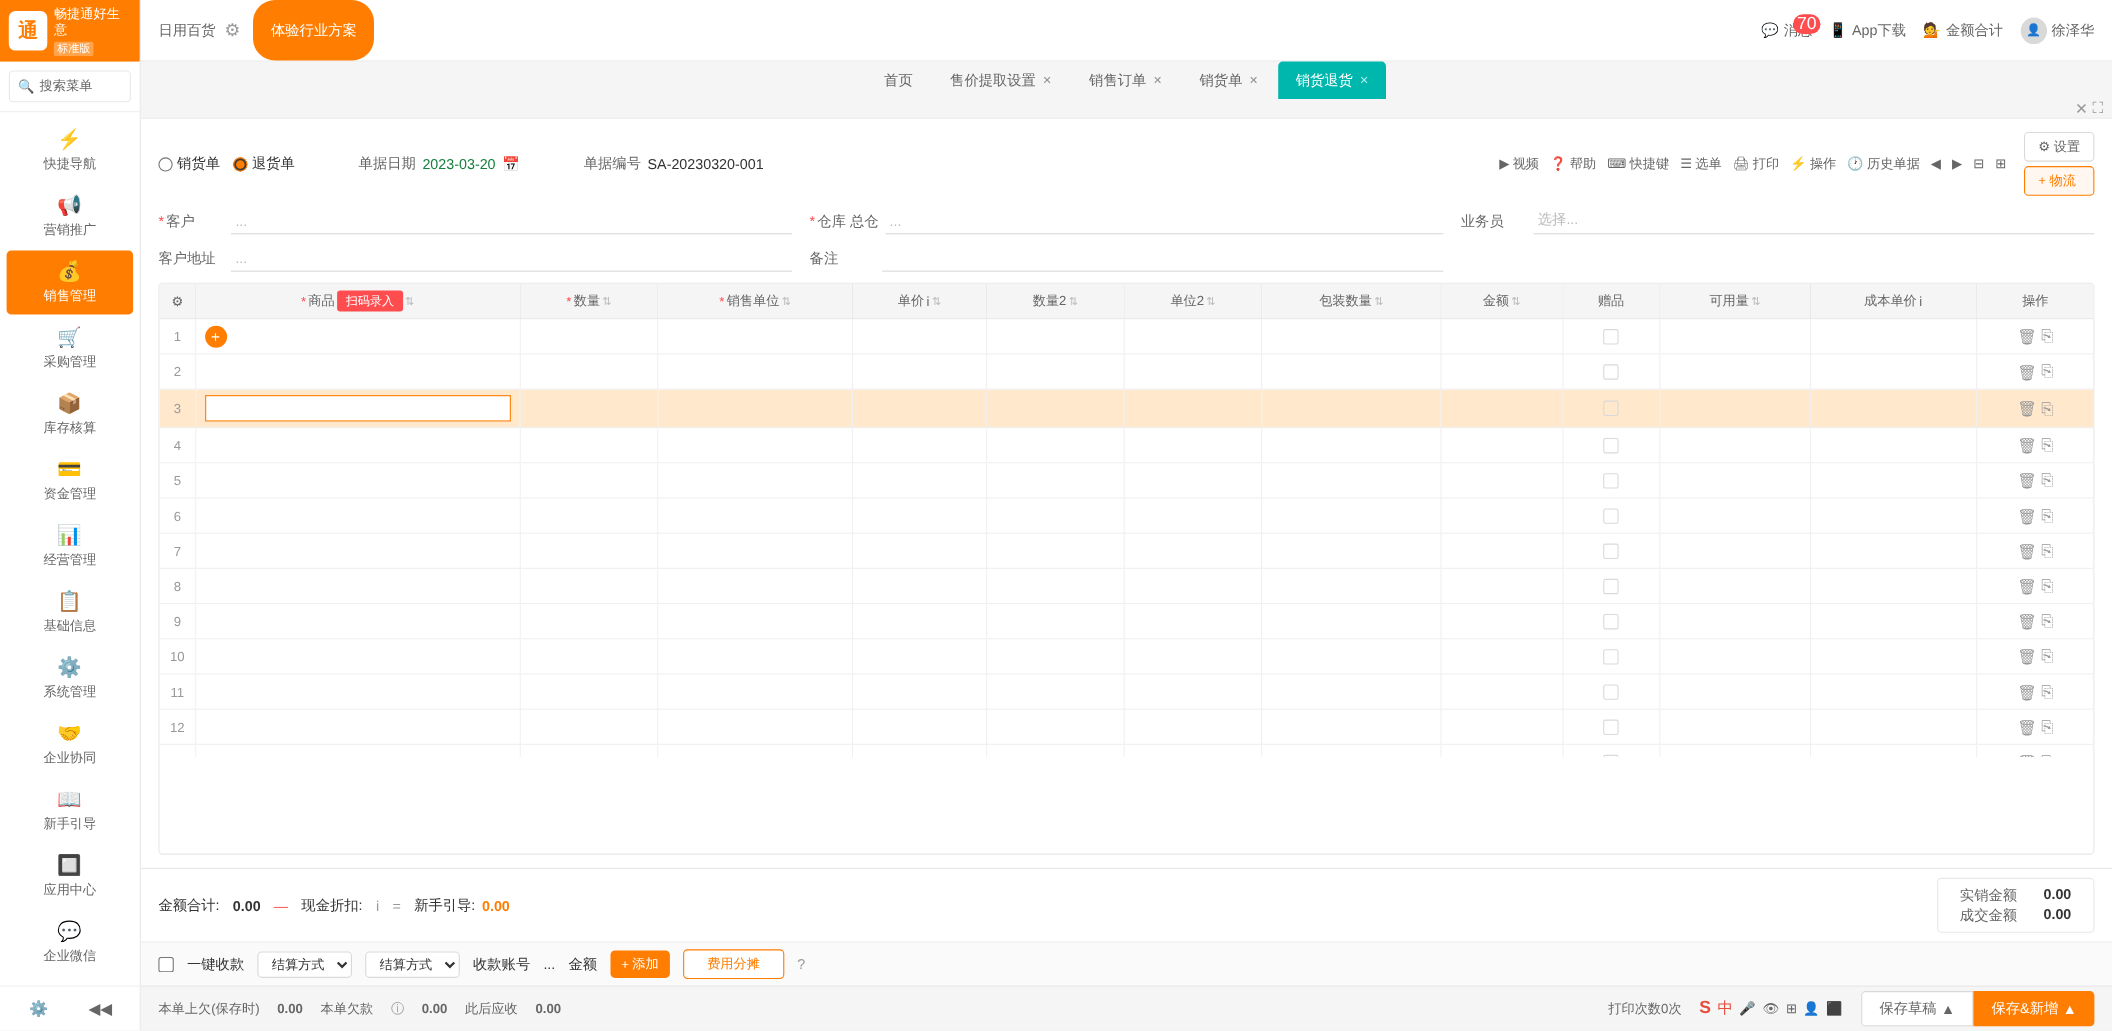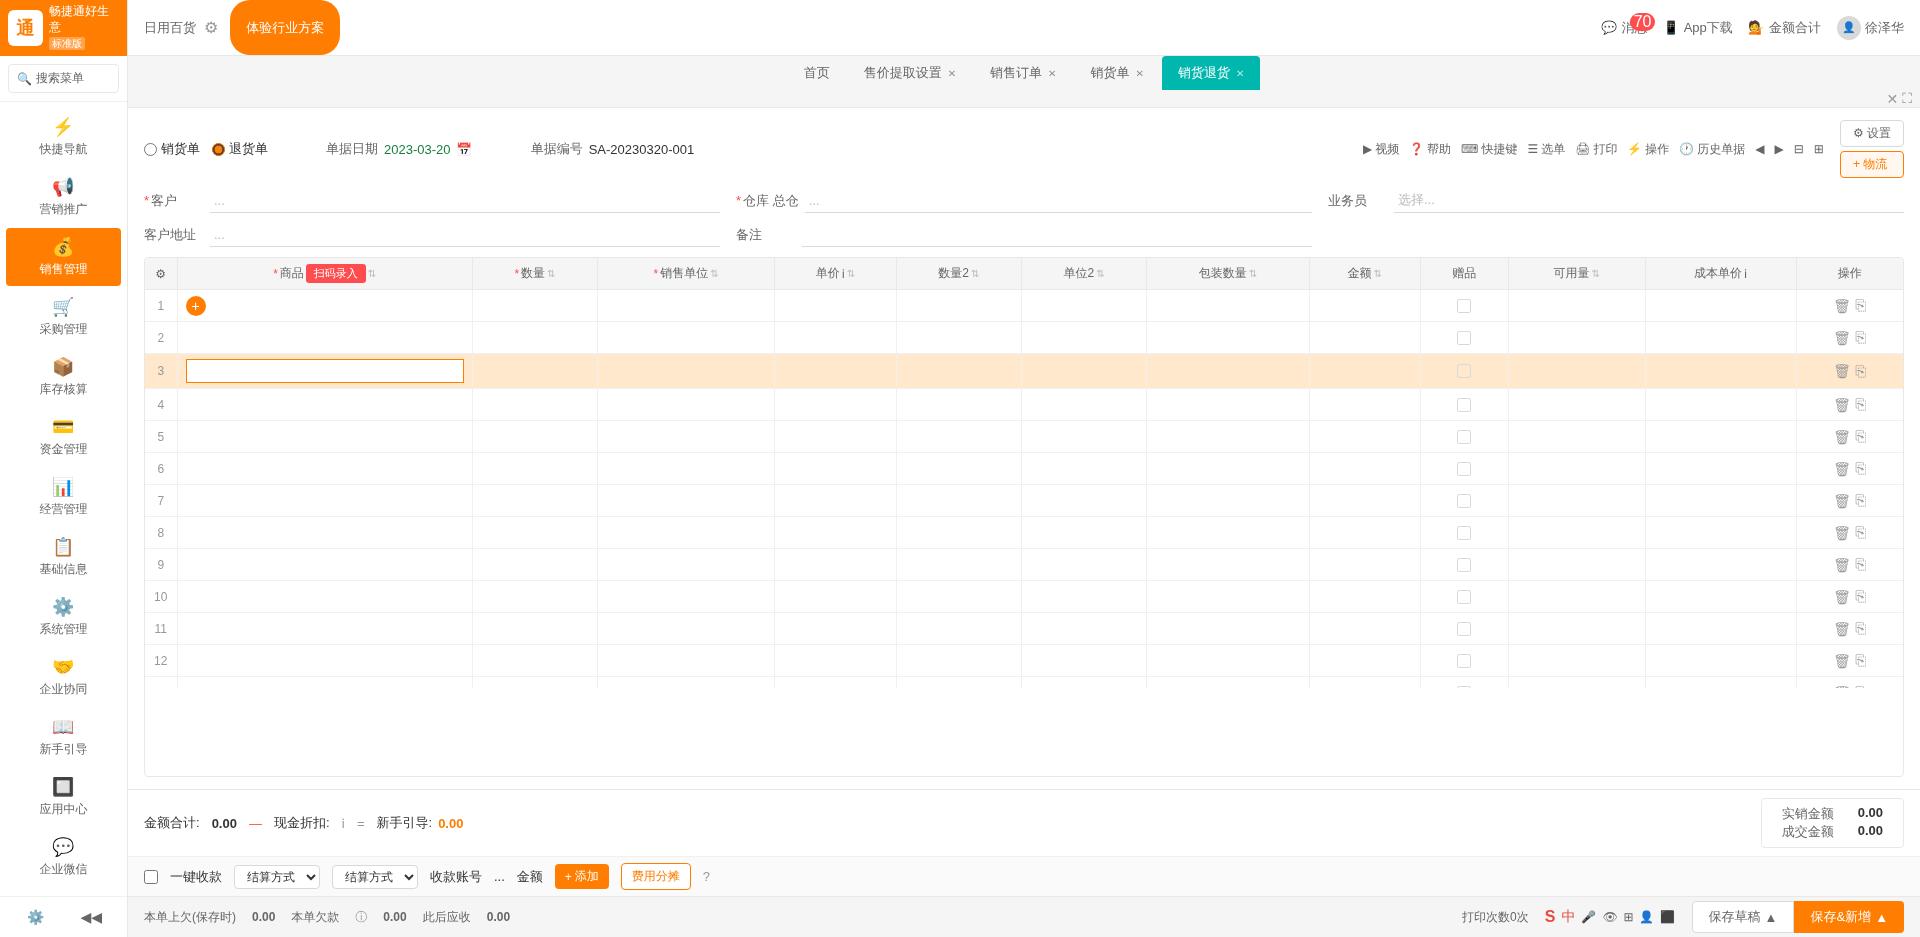--- a/index.html
+++ b/index.html
@@ -90,21 +90,21 @@
     .bottom-bar { background: #fff; border-top: 1px solid #e8e8e8; padding: 8px 16px; display: flex; align-items: center; gap: 12px; }
     .minus-icon { color: #ff4d4f; }
     .equals-icon { color: #999; }
     .deal-amount { display: flex; align-items: center; gap: 6px; }
 
     
     .payment-row { background: #fafafa; border-top: 1px solid #f0f0f0; padding: 6px 16px; display: flex; align-items: center; gap: 12px; }
     .pay-checkbox { width: 14px; height: 14px; }
     .pay-select { border: 1px solid #d9d9d9; border-radius: 4px; padding: 3px 8px; font-size: 12px; color: #333; background: #fff; cursor: pointer; }
     .add-pay-btn { background: #ff7d00; color: #fff; border: none; border-radius: 4px; padding: 4px 10px; cursor: pointer; font-size: 12px; display: flex; align-items: center; gap: 3px; }
-    .fee-btn { background: #fff; border: 1px solid #ff7d00; color: #ff7d00; border-radius: 4px; padding: 4px 10px; cursor: pointer; font-size: 12px; }
+    .fee-btn { background: #fff; border: 1px solid #ff7d00; color: #ff7d00; border-radius: 4px; padding: 4px 21px; cursor: pointer; font-size: 12px; }
 
     
     .status-bar { background: #f5f5f5; border-top: 1px solid #e8e8e8; padding: 4px 16px; display: flex; align-items: center; gap: 16px; font-size: 12px; color: #666; }
     .summary-row { display: flex; justify-content: space-between; gap: 24px; text-align: right; }
     .summary-row .label { color: #666; }
     .summary-row .value { color: #333; font-weight: bold; }
 
     
     .save-btns { display: flex; gap: 0; }
     .save-draft-btn { background: #fff; border: 1px solid #d9d9d9; color: #666; border-radius: 4px 0 0 4px; padding: 6px 16px; cursor: pointer; font-size: 13px; display: flex; align-items: center; gap: 4px; }

